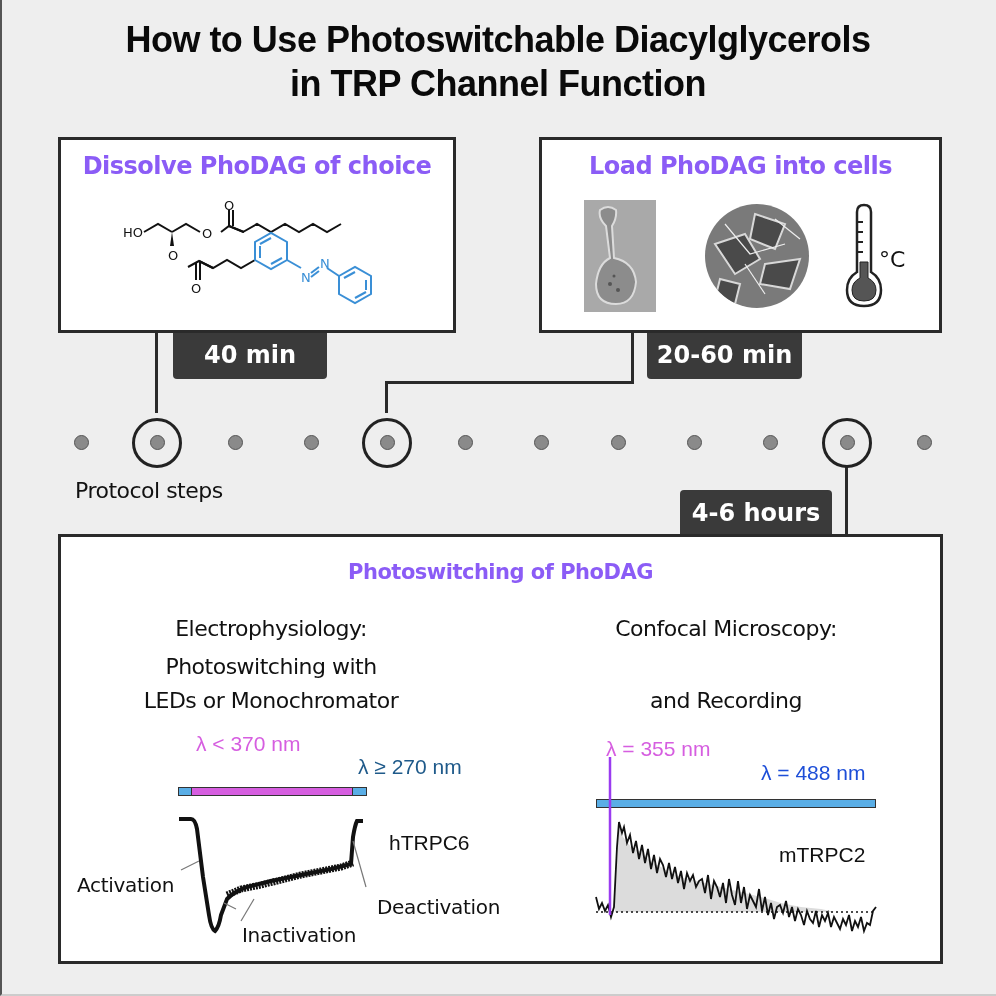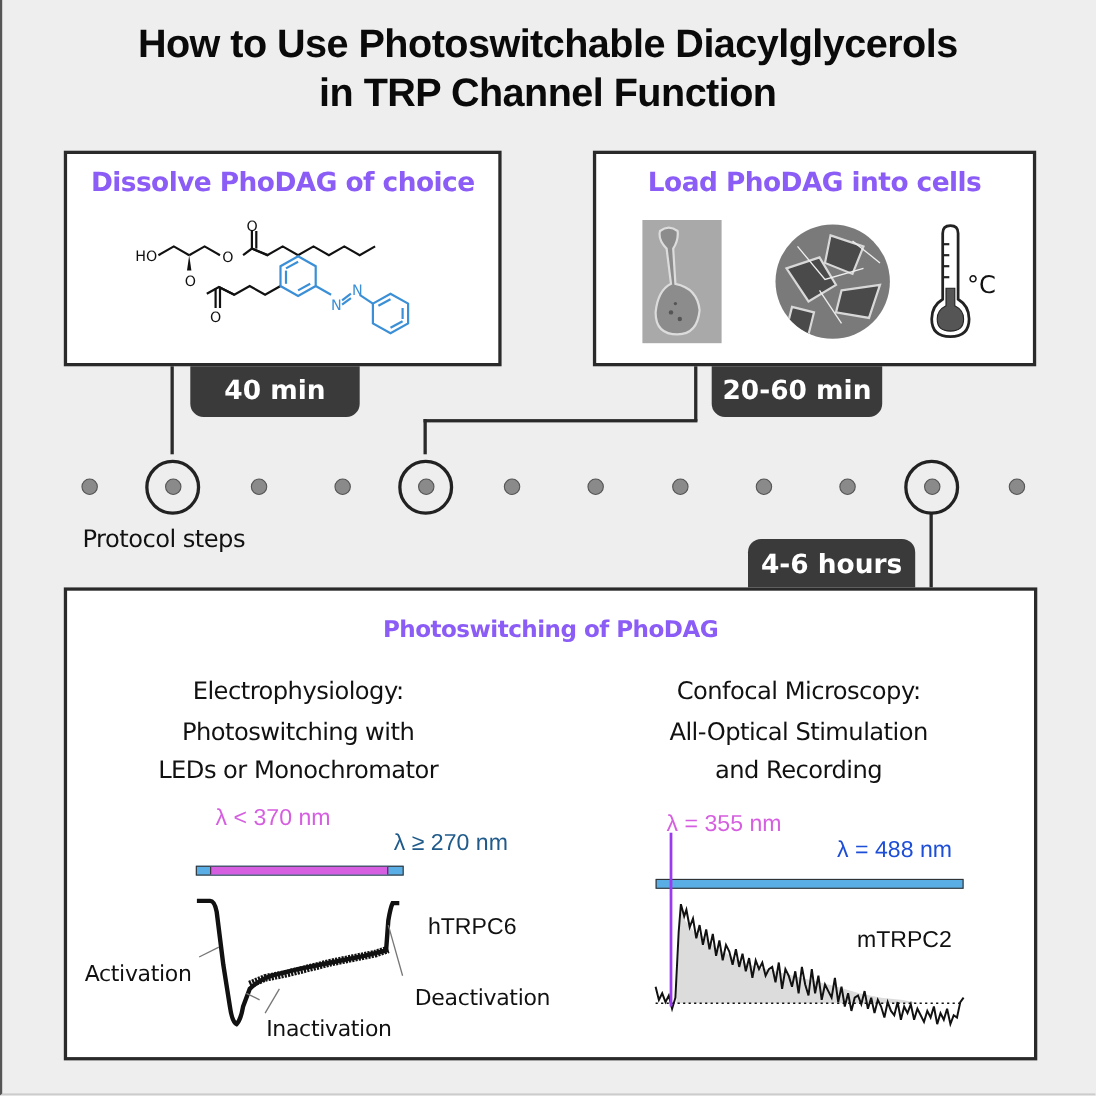--- a/index.html
+++ b/index.html
@@ -9,21 +9,21 @@
   }
   .frame { position:absolute; left:0; top:0; width:994px; height:994px; border-left:2px solid #555; border-bottom:2px solid #ccc; }
   .title {
     position:absolute; left:0; width:996px; top:18px; text-align:center;
     font-family:"Liberation Sans", sans-serif; font-weight:bold; font-size:36px; line-height:44px;
     letter-spacing:-0.5px; color:#0a0a0a;
   }
   .box { position:absolute; background:#fff; border:3px solid #2a2a2a; box-sizing:border-box; }
   .box-title { position:absolute; left:0; right:0; text-align:center; font-family:"DejaVu Sans", sans-serif; font-weight:bold; color:#8b5cf6; }
   .pill {
-    position:absolute; background:#3a3a3a; color:#fff; border-radius:12px;
+    position:absolute; background:#3a3a3a; color:#fff; border-radius:4px;
     font-family:"DejaVu Sans", sans-serif; font-weight:bold; font-size:24px;
     text-align:center; box-sizing:border-box;
   }
   .line { position:absolute; background:#2a2a2a; }
   .dot { position:absolute; width:15px; height:15px; border-radius:50%; background:#8a8a8a; border:1px solid #555; box-sizing:border-box; }
   .ring { position:absolute; width:50px; height:50px; border-radius:50%; border:3px solid #222; box-sizing:border-box; background:transparent; }
   .label { position:absolute; font-family:"DejaVu Sans", sans-serif; white-space:nowrap; }
   .sub { position:absolute; text-align:center; font-family:"DejaVu Sans", sans-serif; font-size:22px; line-height:34px; color:#111; letter-spacing:-0.5px; }
   svg { position:absolute; overflow:visible; }
 </style>
@@ -160,21 +160,20 @@
 </div>
 
 <div class="box" style="left:58px; top:534px; width:885px; height:430px;">
   <div class="box-title" style="top:23px; font-size:21px; letter-spacing:-0.5px;">Photoswitching of PhoDAG</div>
 
   <div class="sub" style="left:60px; width:300px; top:75px;">Electrophysiology:</div>
   <div class="sub" style="left:60px; width:300px; top:113px;">Photoswitching with</div>
   <div class="sub" style="left:60px; width:300px; top:147px;">LEDs or Monochromator</div>
 
   <div class="sub" style="left:515px; width:300px; top:75px;">Confocal Microscopy:</div>
-  <div class="sub" style="left:515px; width:300px; top:113px;">All-Optical Stimulation</div>
   <div class="sub" style="left:515px; width:300px; top:147px;">and Recording</div>
 
   <span class="label" style="left:135px; top:195px; font-size:21px; color:#d65ee0; font-family:'Liberation Sans', sans-serif;">λ &lt; 370 nm</span>
   <span class="label" style="left:297px; top:218px; font-size:21px; color:#1f5a8a; font-family:'Liberation Sans', sans-serif;">λ ≥ 270 nm</span>
   <div style="position:absolute; left:117px; top:250px; width:189px; height:9px; background:#5aaee6; border:1px solid #333; box-sizing:border-box;">
     <div style="position:absolute; left:12px; top:0; width:160px; height:7px; background:#d65ee0; border-left:1px solid #333; border-right:1px solid #333;"></div>
   </div>
   <svg style="left:0; top:0;" width="885" height="430" viewBox="0 0 885 430">
     <path d="M118,282 L130,282 Q134,282 136,292 L142,340 L148,378 Q150,392 154,394 Q158,390 160,378 L166,362 Q174,354 186,350 L210,344 L240,338 L270,332 L290,327 L292,300 Q294,288 296,284 L302,284" fill="none" stroke="#111" stroke-width="4"></path>
     <path d="M166,358 L180,352 L200,348 L220,343 L240,338 L260,334 L280,330 L292,326" fill="none" stroke="#111" stroke-width="7" stroke-dasharray="2,1"></path>

